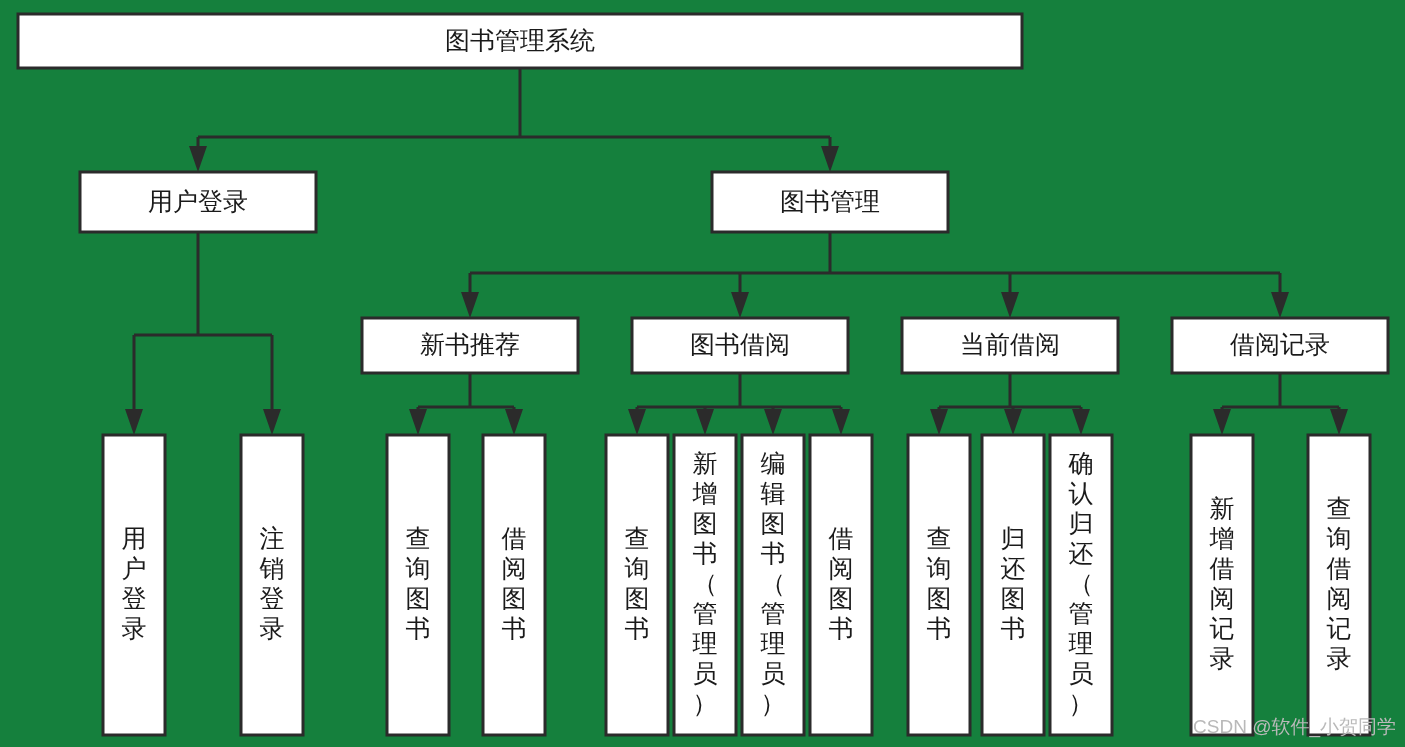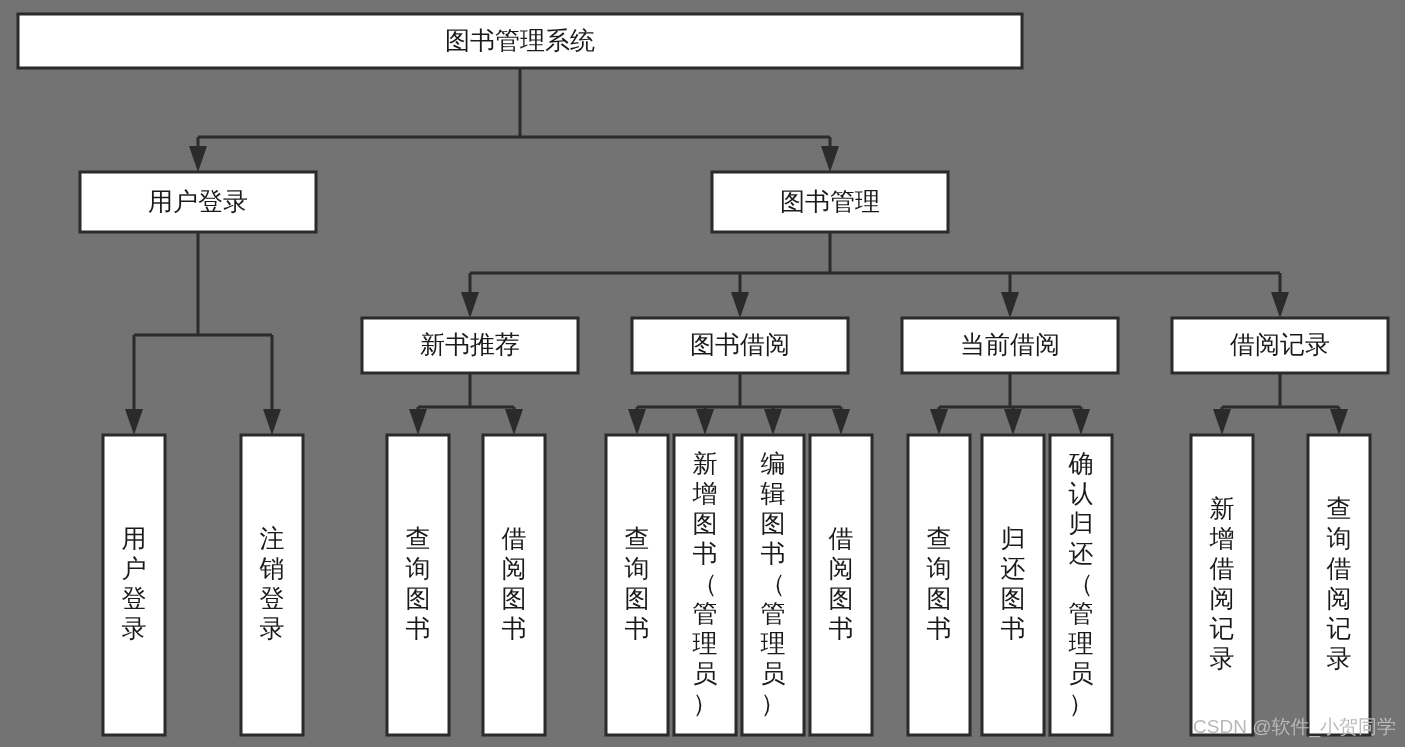--- a/index.html
+++ b/index.html
@@ -8,21 +8,21 @@
     padding: 0;
     background: #ffffff;
   }
   body {
     font-family: "Liberation Sans", "DejaVu Sans", sans-serif;
   }
   #diagram-root {
     position: relative;
     width: 1405px;
     height: 747px;
-    background: #737373;
+    background: #15803d;
     overflow: hidden;
   }
   svg#tree-svg {
     position: absolute;
     top: 0;
     left: 0;
     width: 1405px;
     height: 747px;
     display: block;
   }

